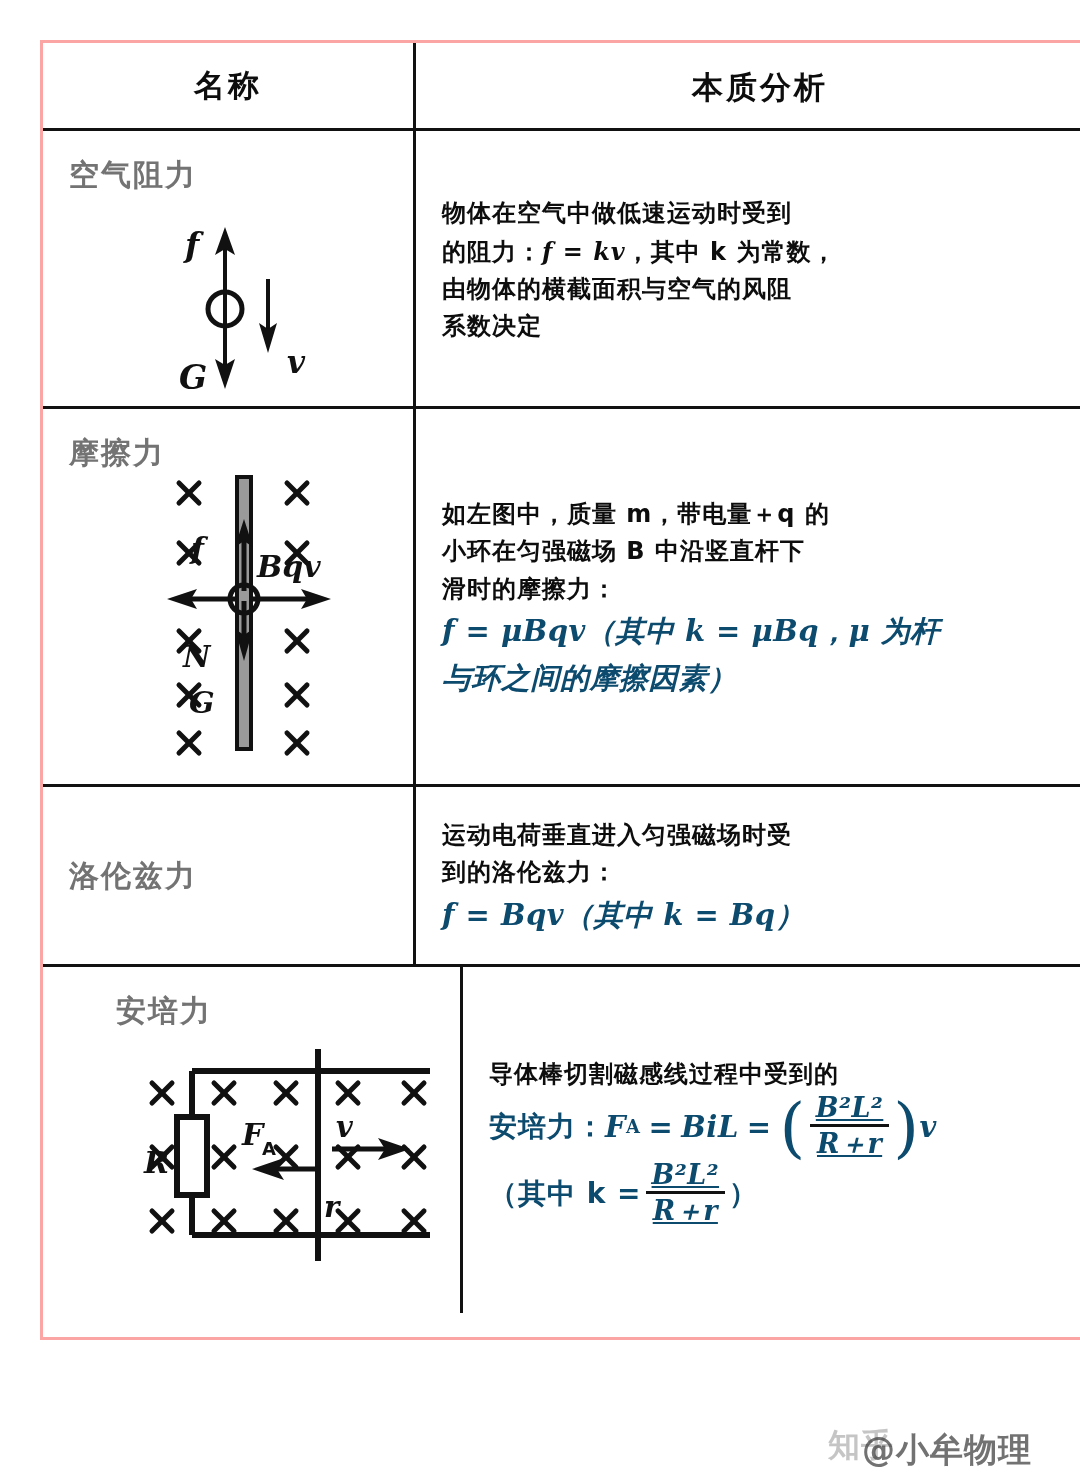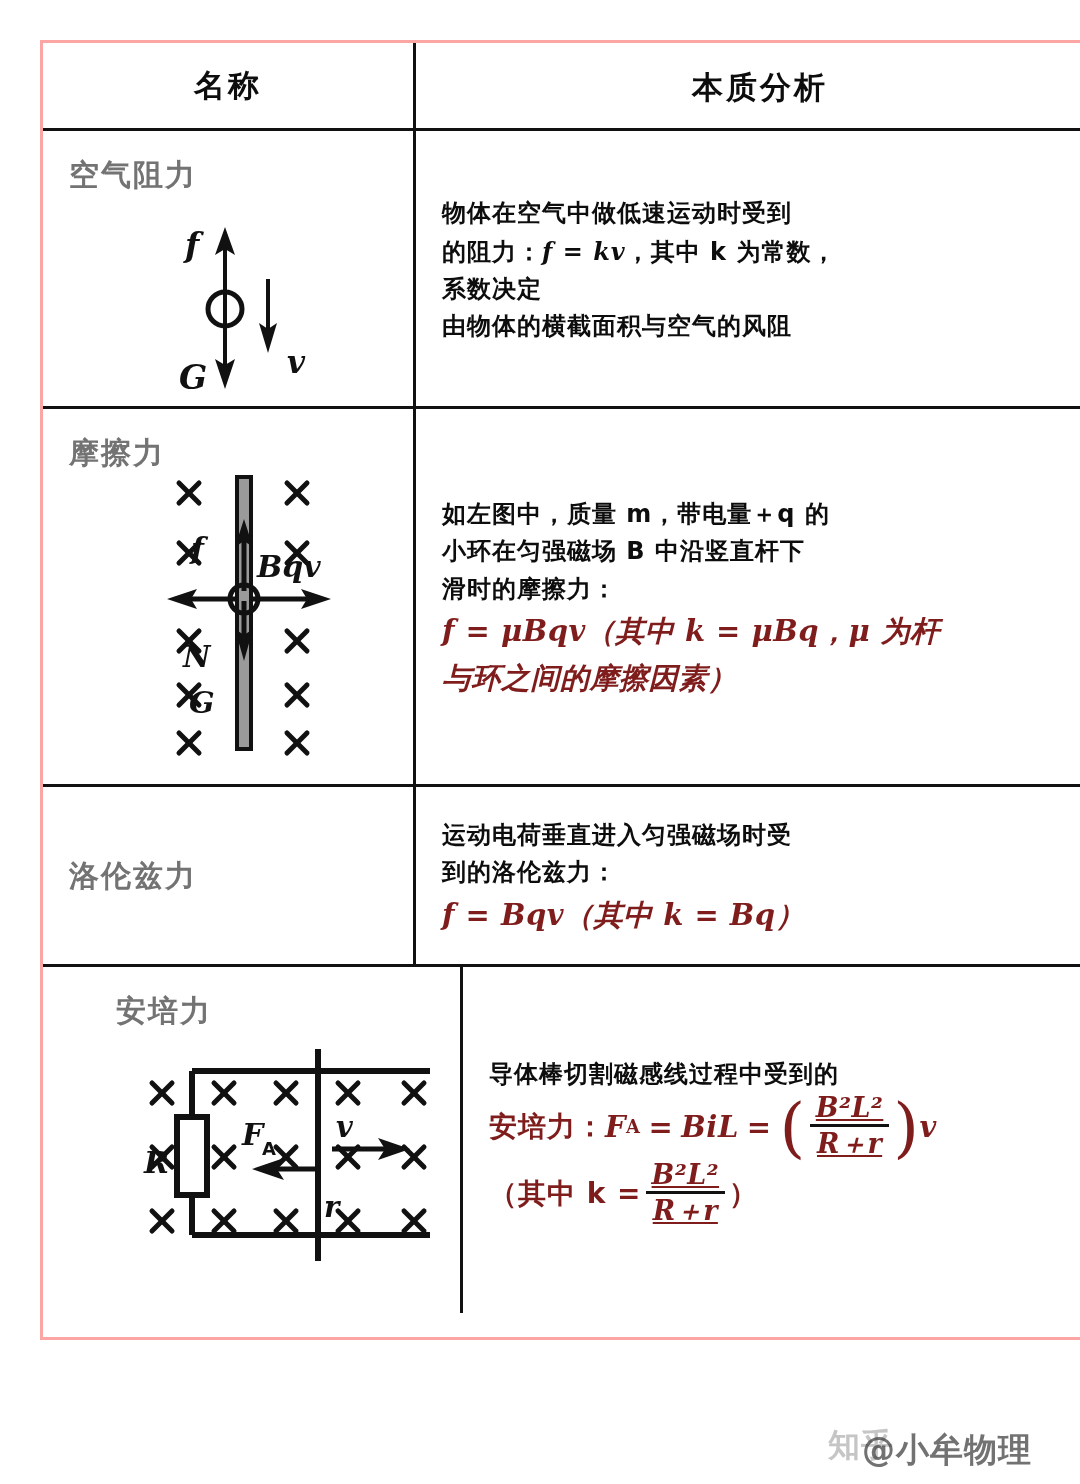--- a/index.html
+++ b/index.html
@@ -114,21 +114,21 @@
   }
 
   
   .formula {
     font-family: "DejaVu Serif", "Liberation Serif", serif;
     font-style: italic;
     font-weight: bold;
     font-size: 29px;
     line-height: 1.6;
     letter-spacing: 0.5px;
-    color: #7f1d1d;
+    color: #0c4a6e;
     white-space: nowrap;
     display: flex;
     align-items: center;
     text-align: center;
   }
   .cjk {
     font-family: "DejaVu Sans", "Liberation Sans", sans-serif;
     font-style: normal;
     font-weight: bold;
     font-size: 28px;
@@ -242,22 +242,22 @@
             <text x="132" y="150" font-family="DejaVu Serif, Liberation Serif, serif" font-style="italic" font-weight="bold" font-size="31" fill="#111">v</text>
           </svg>
         </div>
       </div>
 
       <div class="cell-desc">
         <div class="desc-line">物体在空气中做低速运动时受到</div>
         <div class="desc-line">
           <span>的阻力：</span><span class="mathitem">f = kv</span><span>，其中 k 为常数，</span>
         </div>
+        <div class="desc-line">由物体的横截面积与空气的风阻</div>
         <div class="desc-line">系数决定</div>
-        <div class="desc-line">由物体的横截面积与空气的风阻</div>
       </div>
     </div>
 
     <div class="trow r-fric">
       <div class="cell-name">
         <div class="name-label top">摩擦力</div>
 
         <div class="diagram diag-fric">
           <svg width="215" height="290" viewBox="0 0 215 290">
 

